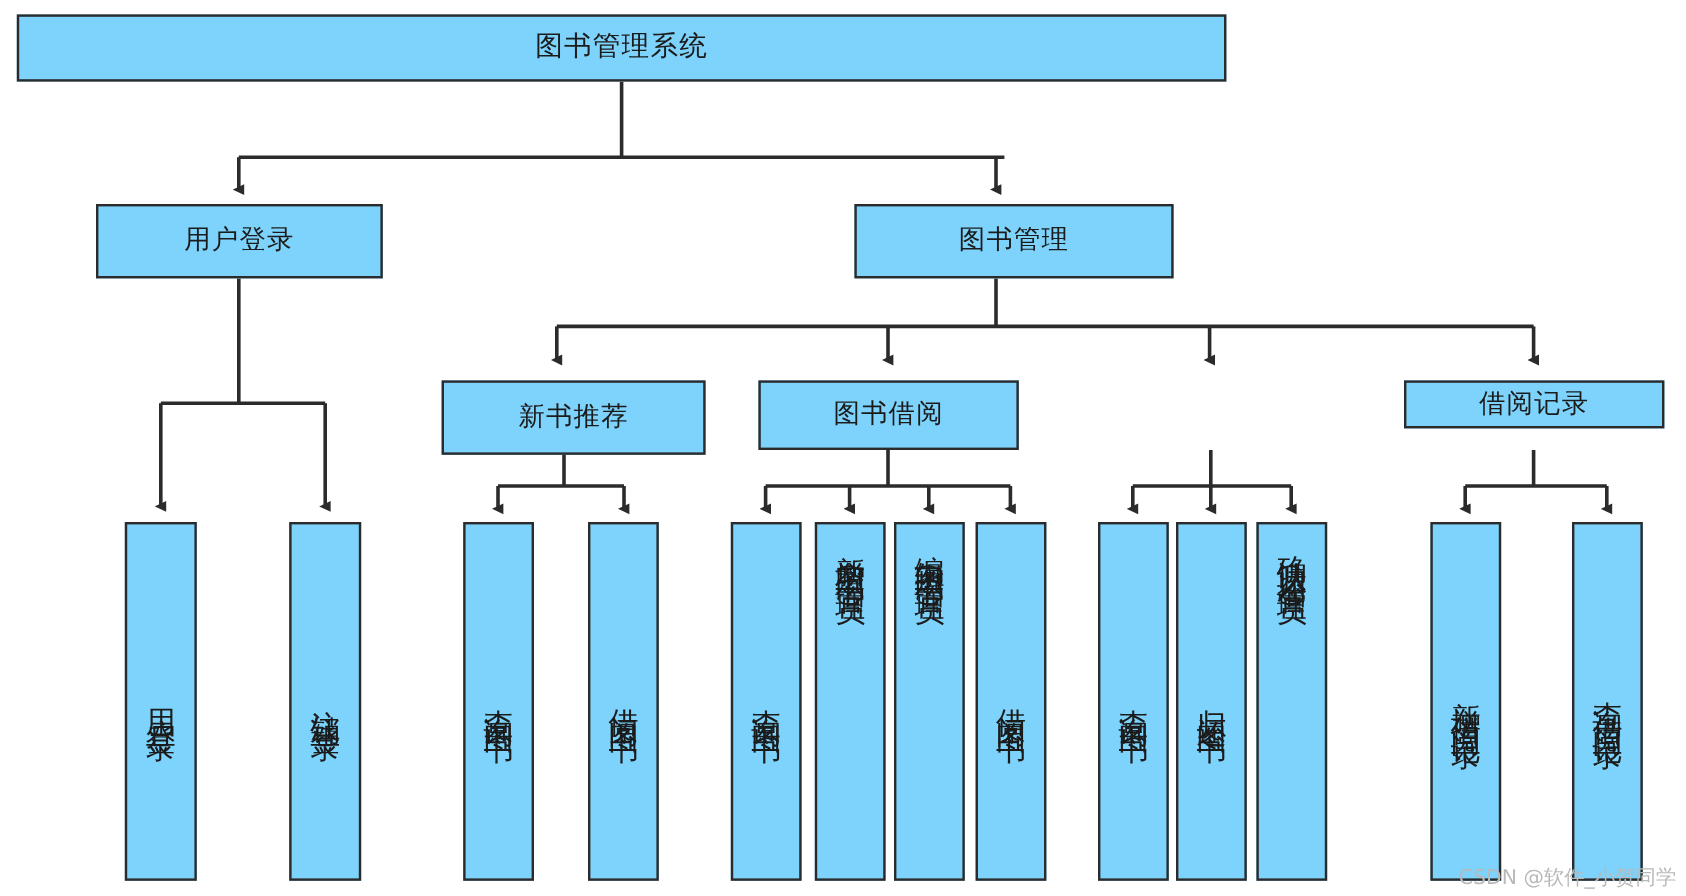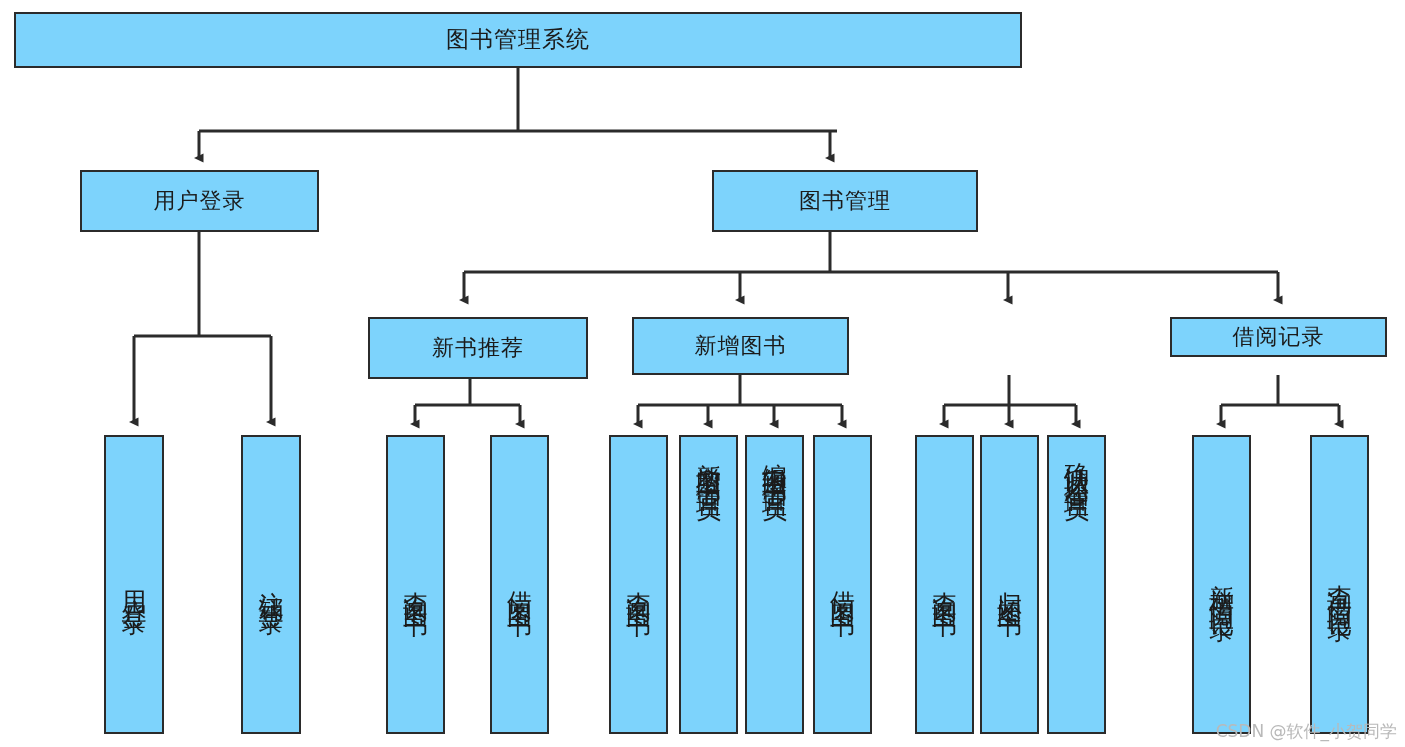--- a/index.html
+++ b/index.html
@@ -124,21 +124,21 @@
     <span class="lbl">用户登录</span>
   </div>
   <div class="node h" style="left:712px;top:170px;width:266px;height:62px;">
     <span class="lbl">图书管理</span>
   </div>
 
   <div class="node h" style="left:340px;top:317px;width:220px;height:62px;margin-left:28px;">
     <span class="lbl">新书推荐</span>
   </div>
   <div class="node h" style="left:632px;top:317px;width:217px;height:58px;">
-    <span class="lbl">新增图书</span>
+    <span class="lbl">图书借阅</span>
   </div>
   <div class="node h" style="left:1170px;top:317px;width:217px;height:40px;">
     <span class="lbl">借阅记录</span>
   </div>
 
   <div class="node v" style="left:104px;top:435px;width:60px;height:299px;">
     <span class="lbl">用户登录</span>
   </div>
   <div class="node v" style="left:241px;top:435px;width:60px;height:299px;">
     <span class="lbl">注销登录</span>

